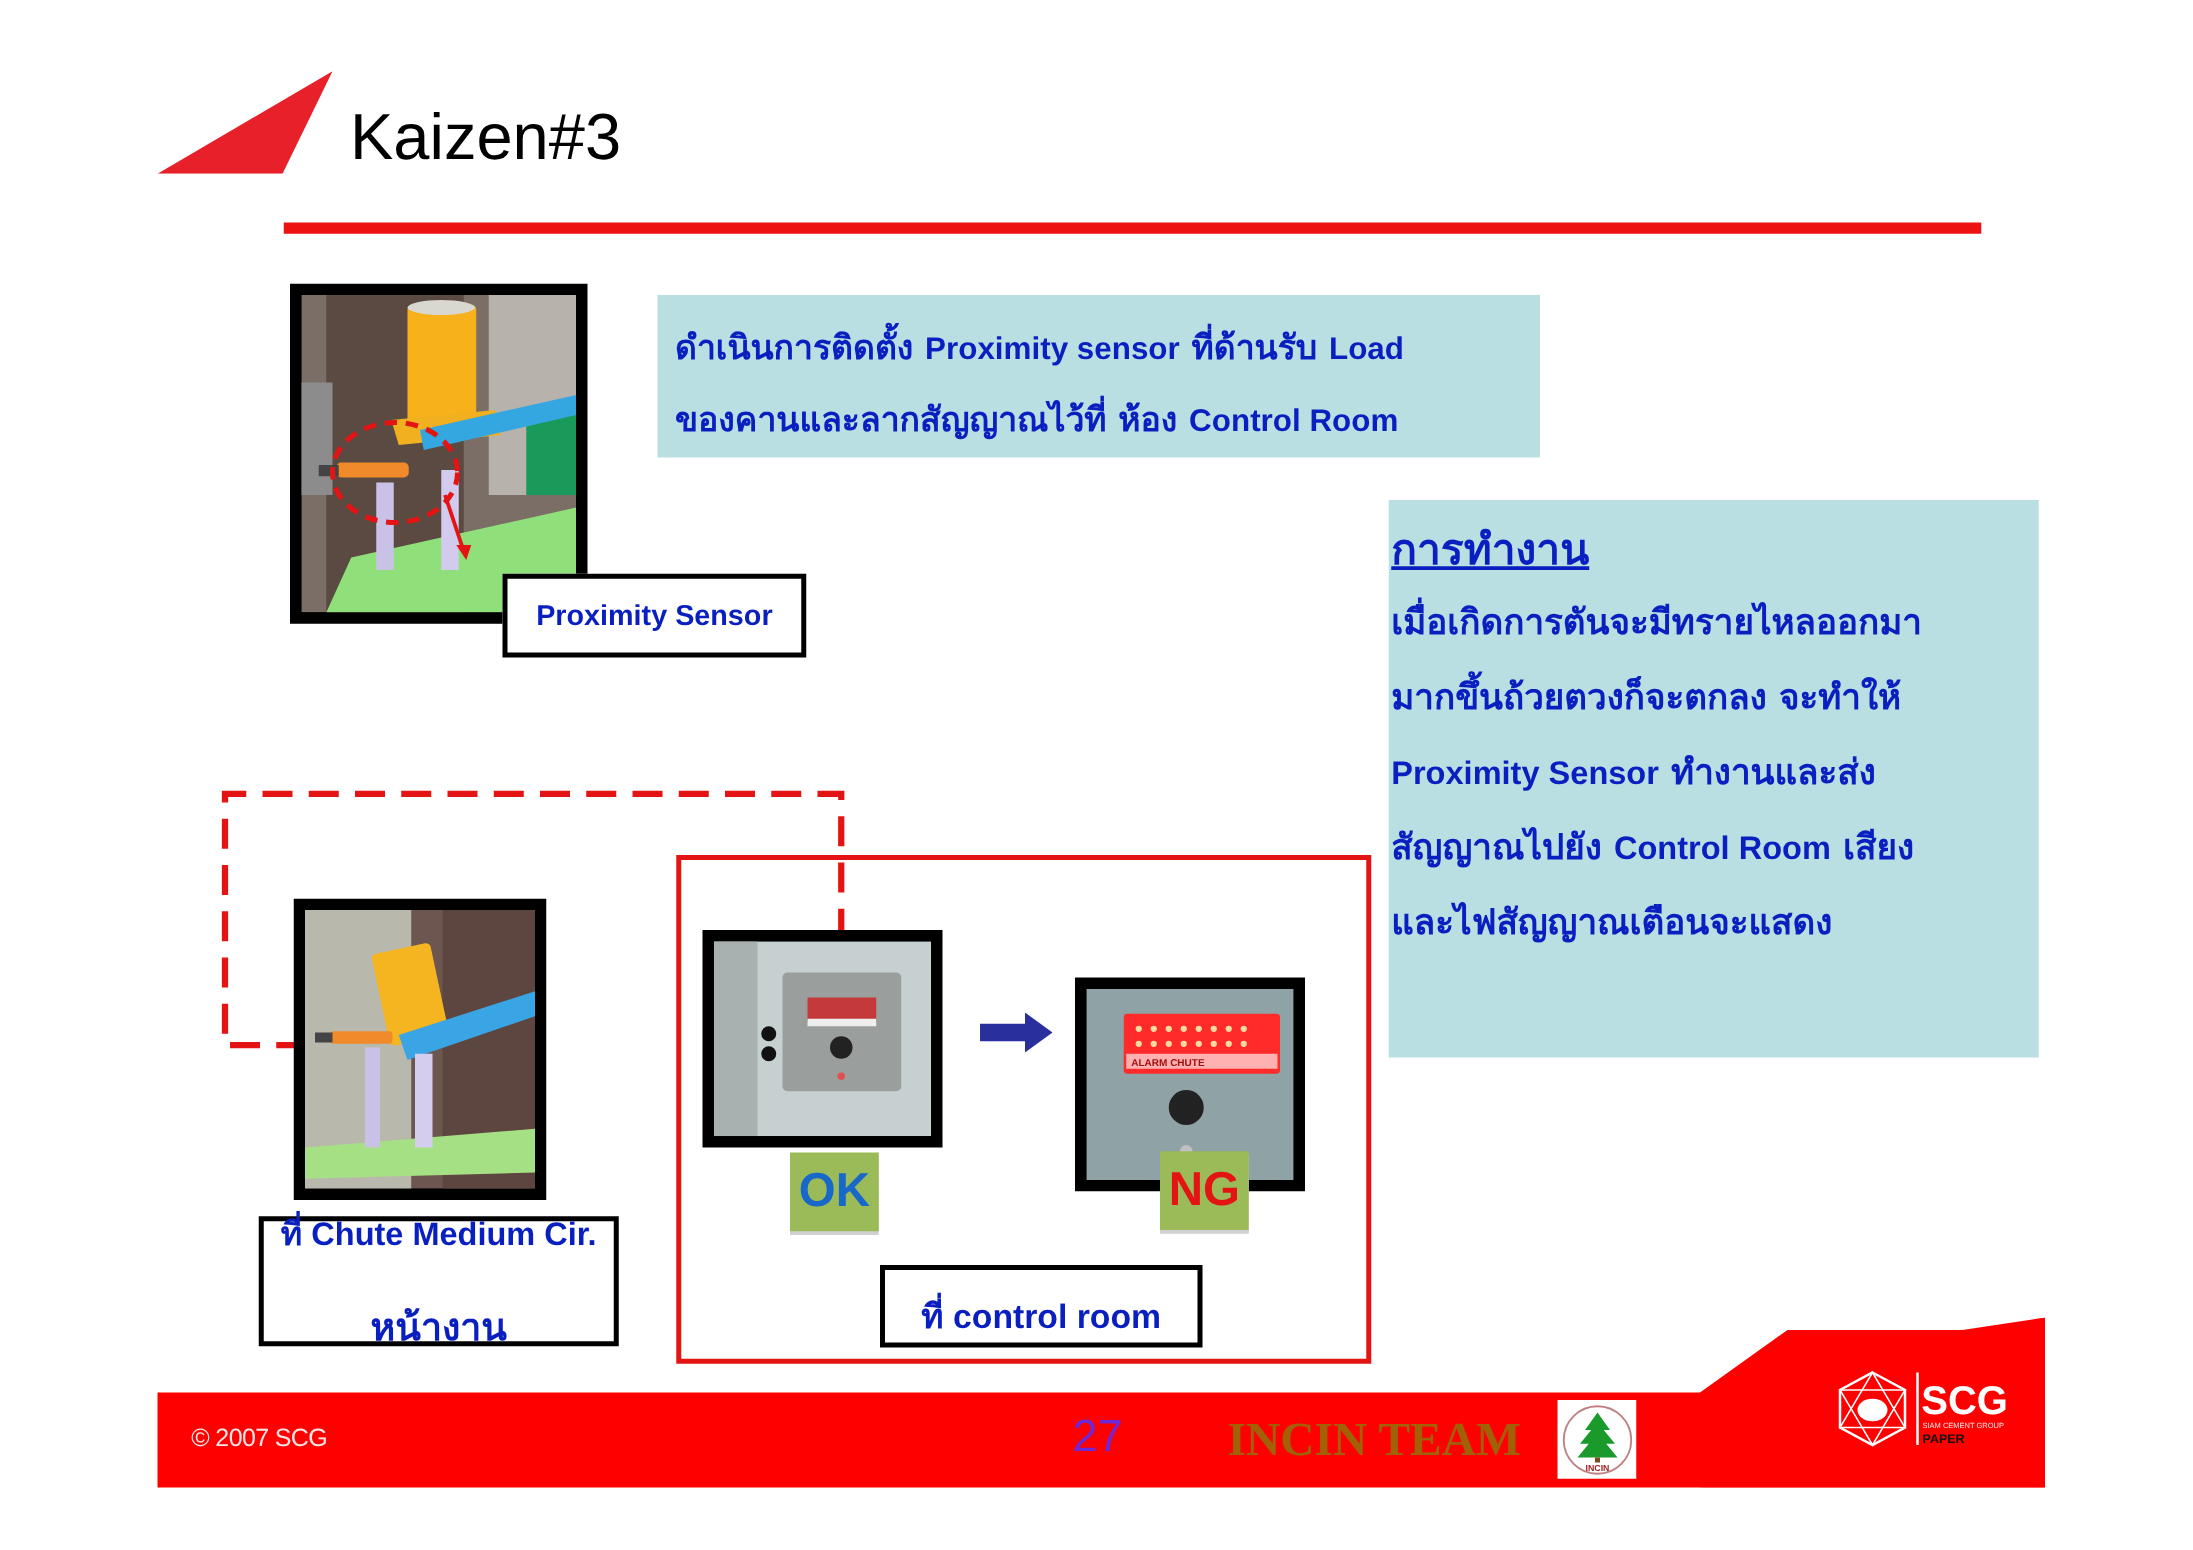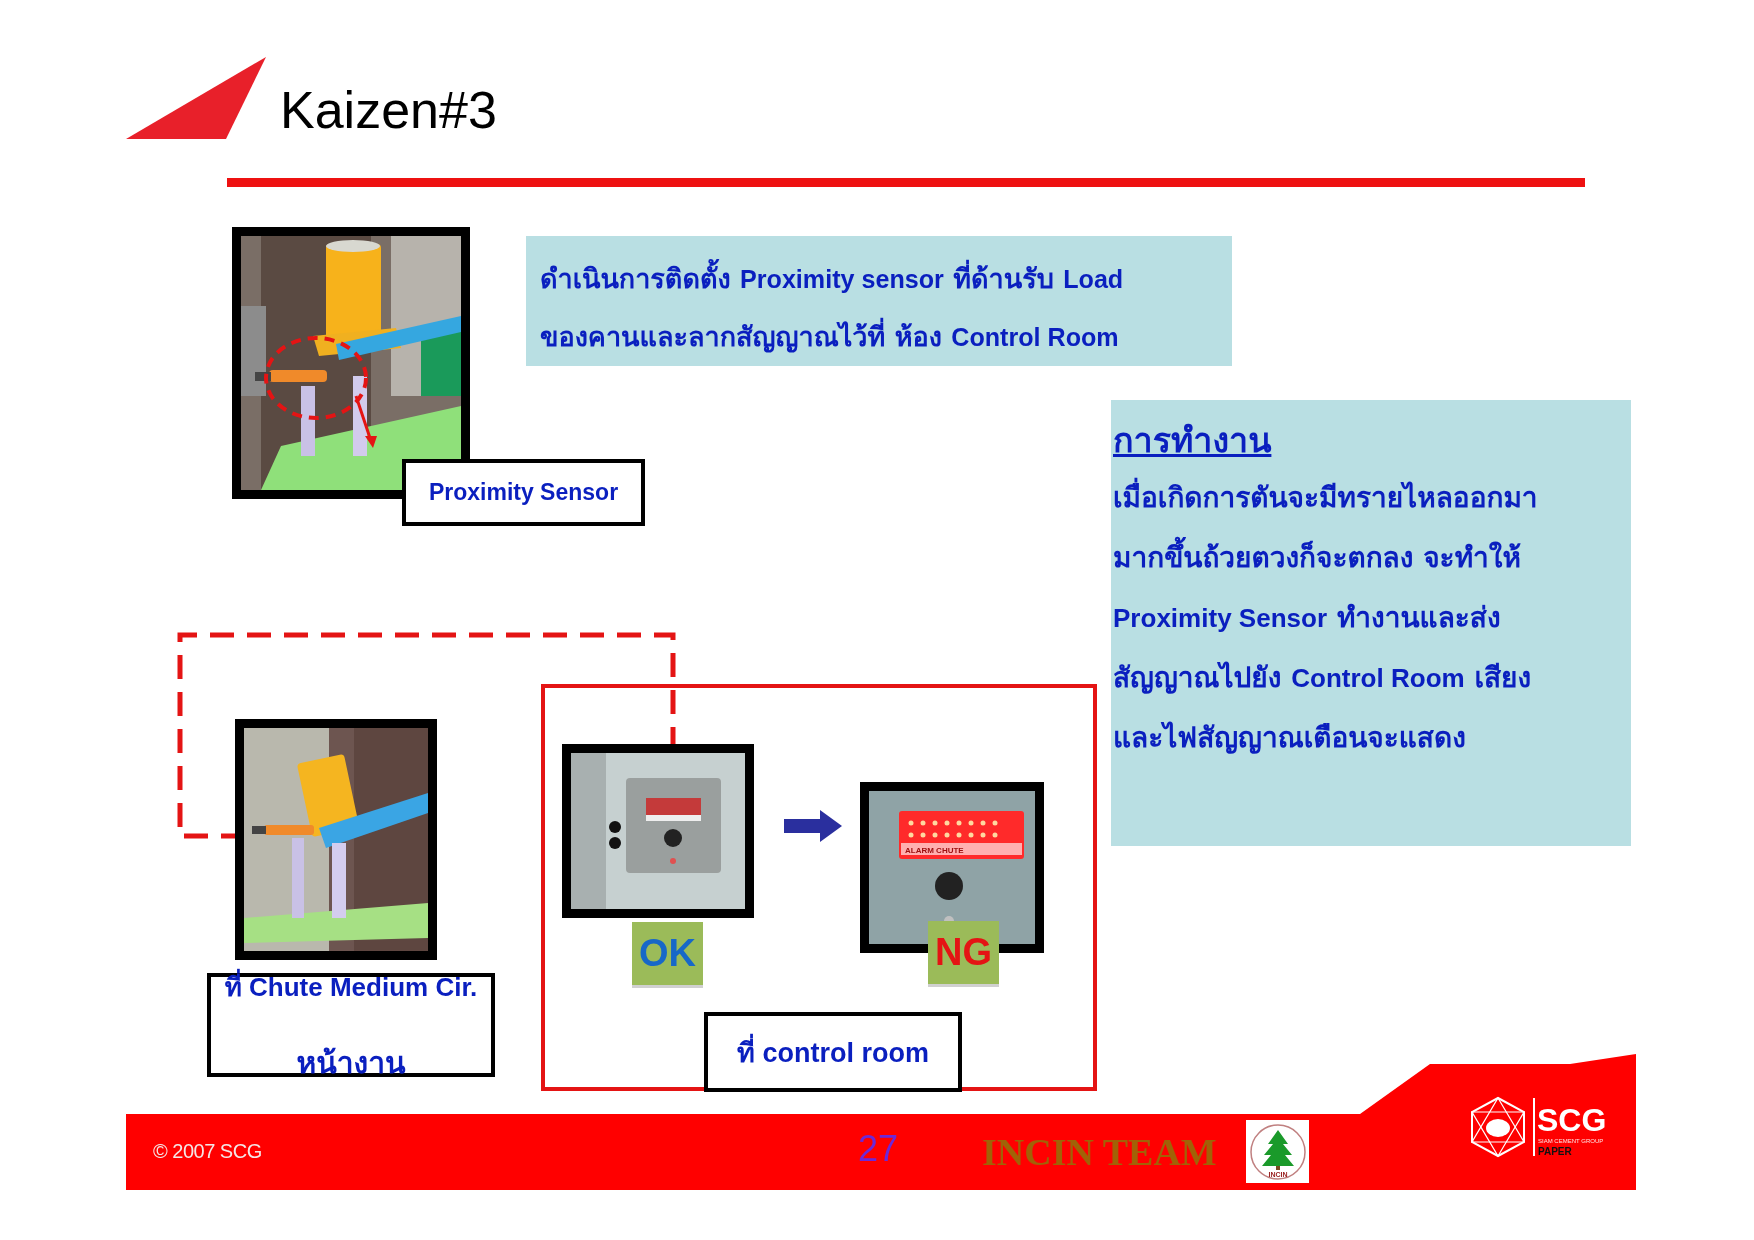--- a/index.html
+++ b/index.html
@@ -27,21 +27,21 @@
     .photo-top { left: 232px; top: 227px; width: 238px; height: 272px; }
     .photo-chute { left: 235px; top: 719px; width: 202px; height: 241px; }
     .photo-ok { left: 562px; top: 744px; width: 192px; height: 174px; }
     .photo-ng { left: 860px; top: 746px; width: 184px; height: 171px; margin-top: 36px; }
 
     
     .label-box { background: #fff; border: 4px solid #000; color: #0a1fbf; font-weight: bold; text-align: center; display: flex; flex-direction: column; justify-content: center; align-items: center; }
     .prox-label { left: 402px; top: 459px; width: 243px; height: 67px; font-size: 23px; }
     .chute-label { left: 207px; top: 973px; width: 288px; height: 104px; font-size: 26px; line-height: 48px; }
     .chute-label .thai { font-family: "DejaVu Serif", serif; font-size: 30px; margin-top: 28px; }
-    .control-label { left: 704px; top: 1012px; width: 258px; height: 80px; font-size: 27px; }
+    .control-label { left: 704px; top: 1012px; width: 258px; height: 66px; font-size: 27px; justify-content: flex-end; }
 
     
     .control-frame { left: 541px; top: 684px; width: 556px; height: 407px; border: 4px solid #e41414; }
     .dashed-path { left: 0; top: 0; width: 1754px; height: 1240px; pointer-events: none; }
 
     
     .status-tile { background: #9bbb59; width: 71px; height: 63px; display: flex; align-items: center; justify-content: center; font-weight: bold; font-size: 38px; box-shadow: 0 3px 0 #d0d0d0; }
     .status-ok { left: 632px; top: 922px; color: #1768c8; }
     .status-ng { left: 928px; top: 921px; color: #e41414; }
 

